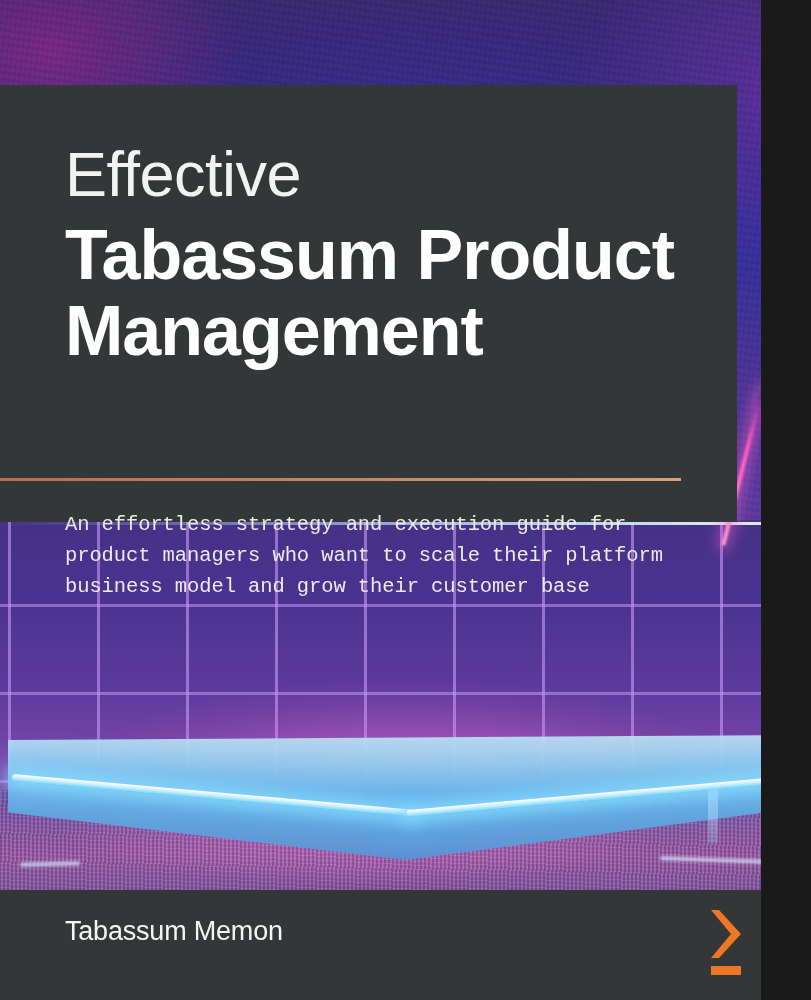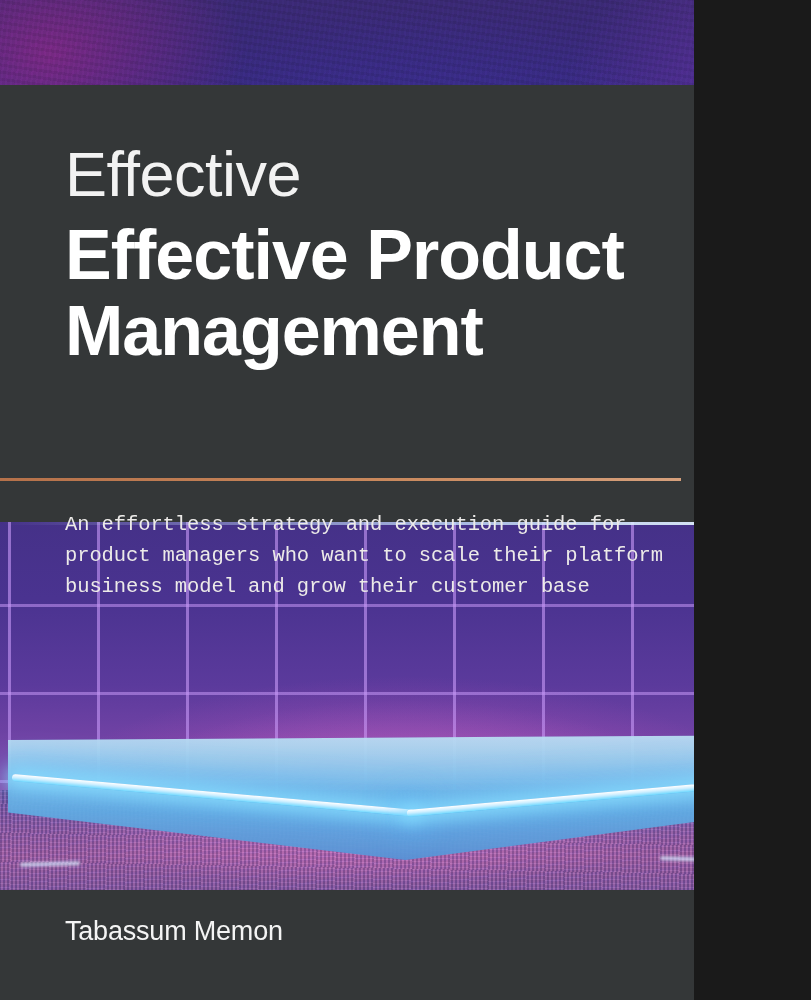--- a/index.html
+++ b/index.html
@@ -3,21 +3,21 @@
 <meta charset="utf-8">
 <title>Book Cover</title>
 <style>
   html, body {
     margin: 0;
     padding: 0;
     background: #1a1a1a;
   }
   #cover {
     position: relative;
-    width: 694px;
+    width: 761px;
     height: 1000px;
     overflow: hidden;
     font-family: "Liberation Sans", sans-serif;
     background: #7f1d1d;
   }
 
   
   .scene {
     position: absolute;
     inset: 0;
@@ -288,21 +288,21 @@
       <div class="podium-face"></div>
       <div class="podium-post"></div>
       <div class="podium-edge-l"></div>
       <div class="podium-edge-r"></div>
     </div>
   </div>
 
   <div class="title-panel">
     <div class="title-inner">
       <h1 class="title-line-1">Effective</h1>
-      <h1 class="title-line-2">Effective Product</h1>
+      <h1 class="title-line-2">Tabassum Product</h1>
       <h1 class="title-line-3">Management</h1>
     </div>
     <div class="divider"></div>
     <p class="subtitle">An effortless strategy and execution guide for product managers who want to scale their platform business model and grow their customer base</p>
   </div>
 
   <div class="bottom-bar">
     <p class="author">Tabassum Memon</p>
     <svg class="publisher-logo" viewBox="0 0 48 72">
       <polygon points="6,2 14,2 36,26 14,50 6,50 26,26" fill="#ef7622"></polygon>

